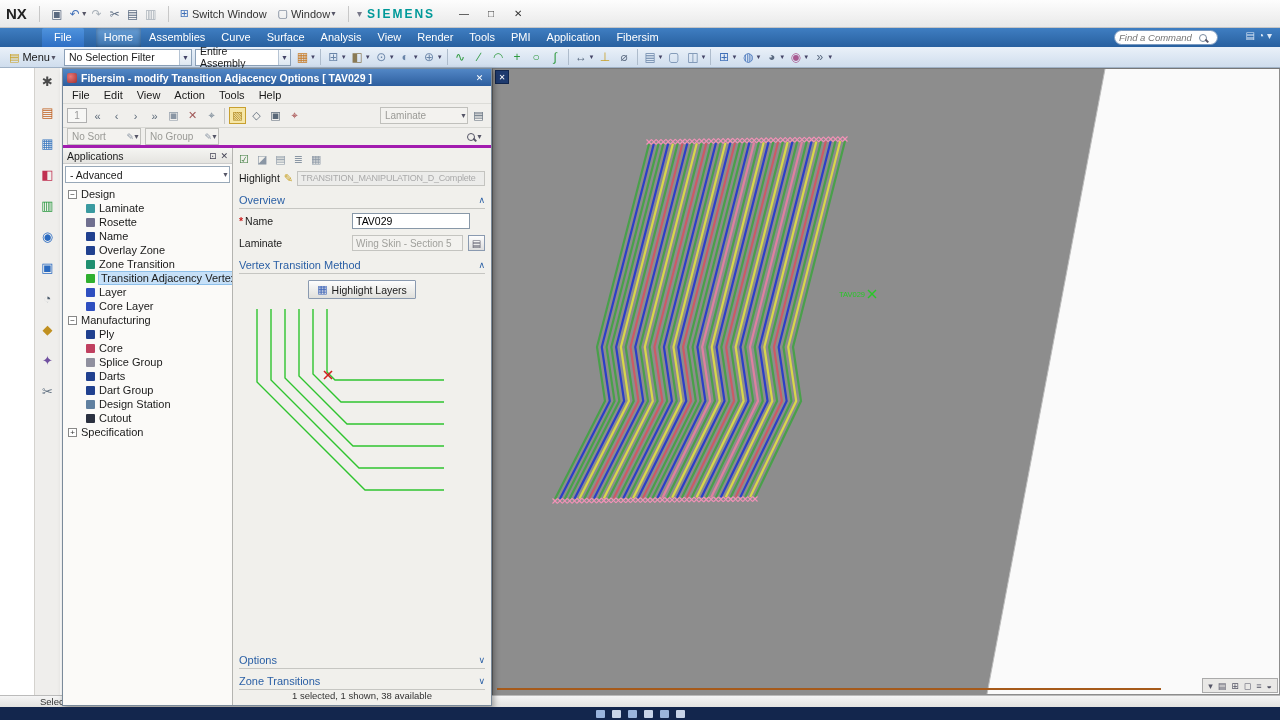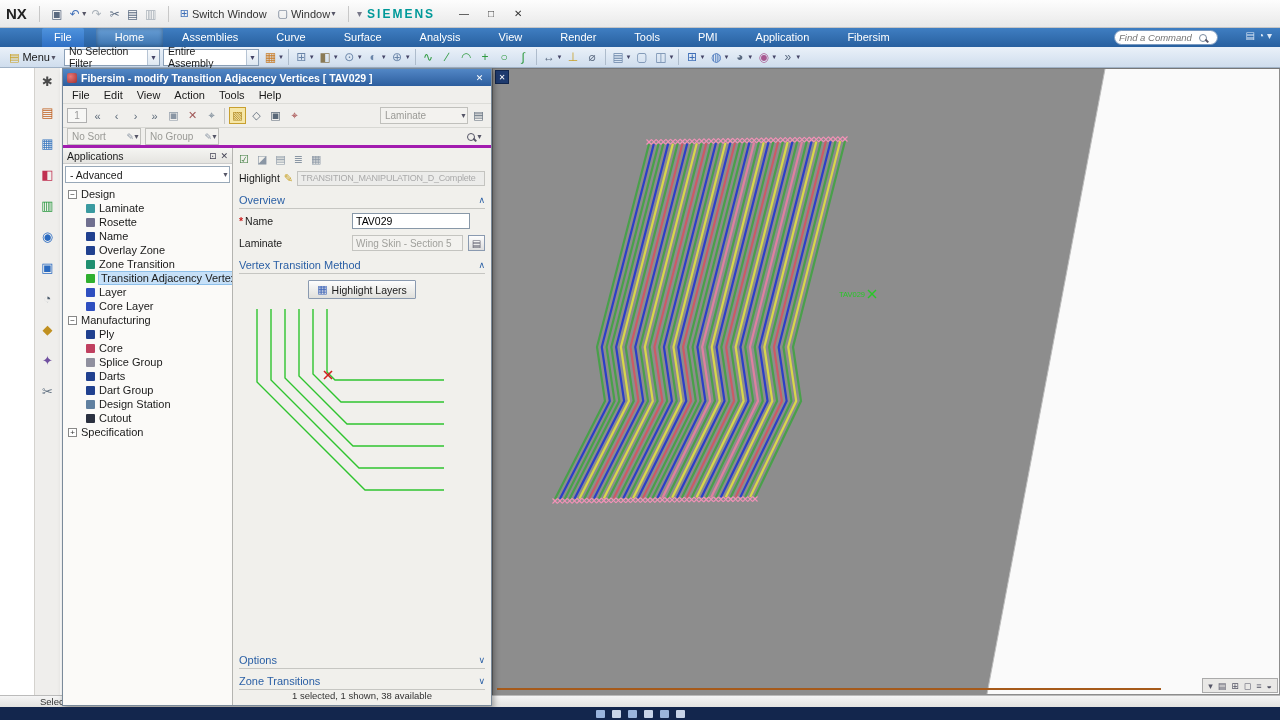--- a/index.html
+++ b/index.html
@@ -17,21 +17,21 @@
   .qcaret { font-size:7px; color:#556; margin-left:-3px; }
   .vsep { width:1px; height:16px; background:#c8c8c8; margin:0 3px; }
   .qa-label { display:flex; align-items:center; gap:3px; font-size:11px; color:#333; padding:0 3px; }
   .tb-title { flex:1; text-align:center; font-size:11px; color:#222; }
   .siemens { color:#009999; font-weight:bold; font-size:12px; letter-spacing:2px; margin-right:10px; }
   .winbtn { width:16px; height:16px; display:flex; align-items:center; justify-content:center;
     font-size:10px; color:#333; margin-left:6px; }
   
   .ribbontabs { position:absolute; left:0; top:28px; width:1280px; height:19px;
     background:linear-gradient(#3f7ec2,#28609f); display:flex; align-items:stretch; padding-left:42px; }
-  .tab { color:#fff; font-size:11px; line-height:19px; padding:0 19px; }
+  .tab { color:#fff; font-size:11px; line-height:19px; padding:0 8px; }
   .tab.file { background:linear-gradient(#4f93dd,#2e6fc4); border-radius:2px 2px 0 0; margin-right:12px; padding:0 12px; }
   .tab.active { background:linear-gradient(#6aa0d8,#3a72ad); box-shadow:inset 0 0 4px rgba(0,0,0,.35); }
   .findbox { position:absolute; right:62px; top:2px; width:104px; height:15px; background:#fff;
     border:1px solid #7a9ac0; border-radius:8px; display:flex; align-items:center; padding:0 4px; }
   .findbox input { border:none; outline:none; width:80px; font-size:9.5px; color:#555; font-style:italic;
     font-family:inherit; background:transparent; }
   .ribbon-right-icons { position:absolute; right:8px; top:2px; display:flex; gap:3px; }
   .ribbon-right-icons span { color:#dce8f6; font-size:10px; }
   
   .ribbonbar { position:absolute; left:0; top:47px; width:1280px; height:21px;
@@ -206,21 +206,21 @@
         <span>▾</span>
       </div>
   </div>
 
   <div class="ribbonbar">
     <span class="menu-btn">
       <span style="color:#c8a020;font-size:11px">▤</span>
       <span>Menu</span>
       <span class="qcaret">▼</span>
     </span>
-    <div class="combo" style="width:96px">
+    <div class="combo" style="width:128px">
       <span style="flex:1">No Selection Filter</span>
       <span class="caretbox">▼</span>
     </div>
     <div class="combo" style="width:96px">
       <span style="flex:1">Entire Assembly</span>
       <span class="caretbox">▼</span>
     </div>
     <span id="ribbonbar-icons" style="display:flex;align-items:center;gap:2px">
         <span class="ricon" style="color: rgb(200, 124, 40);">▦</span>
         <span class="ricon-caret">▼</span>
@@ -510,21 +510,21 @@
         <span>⊞</span>
         <span>◻</span>
         <span>≡</span>
         <span>◒</span>
       </div>
   </div>
 
   <div class="dialog">
     <div class="dlg-title">
       <span class="dlg-app-icon"></span>
-      <span>Fibersim - modify Transition Adjacency Vertices [ TAV029 ]</span>
+      <span>Fibersim - modify Transition Adjacency Options [ TAV029 ]</span>
       <span class="dlg-close">✕</span>
     </div>
     <div class="dlg-menus" id="dlg-menus">
         <span class="dlg-menu-item">File</span>
         <span class="dlg-menu-item">Edit</span>
         <span class="dlg-menu-item">View</span>
         <span class="dlg-menu-item">Action</span>
         <span class="dlg-menu-item">Tools</span>
         <span class="dlg-menu-item">Help</span>
       </div>

